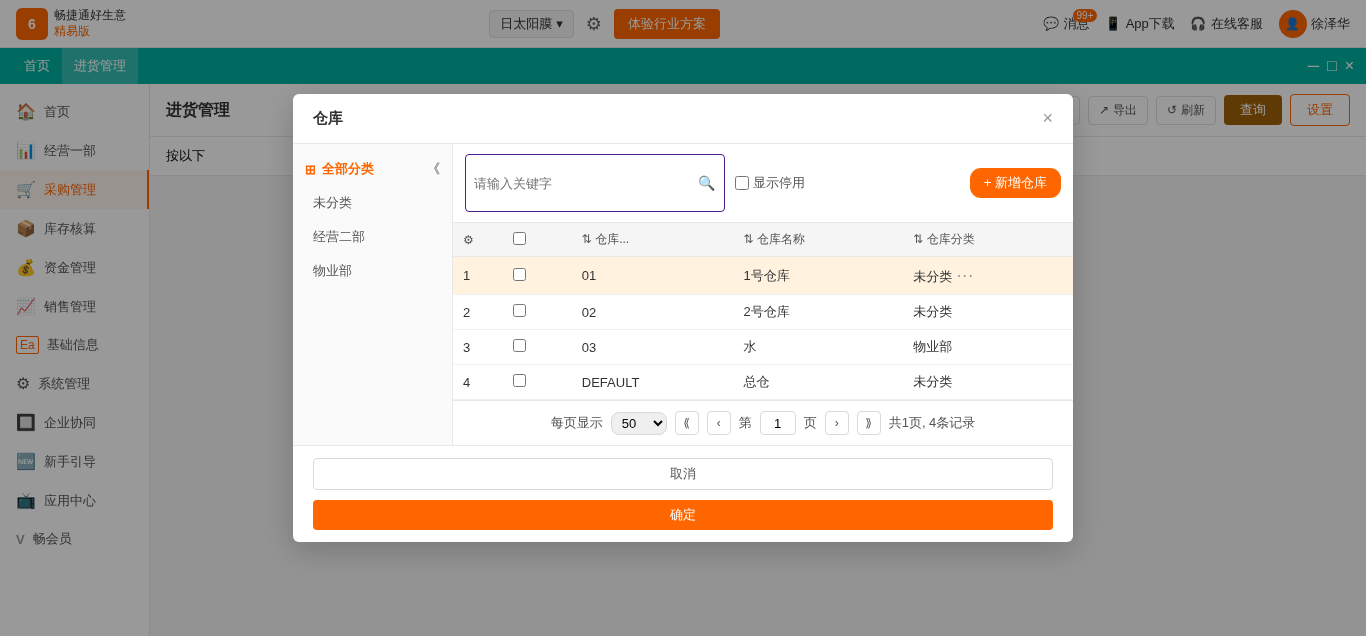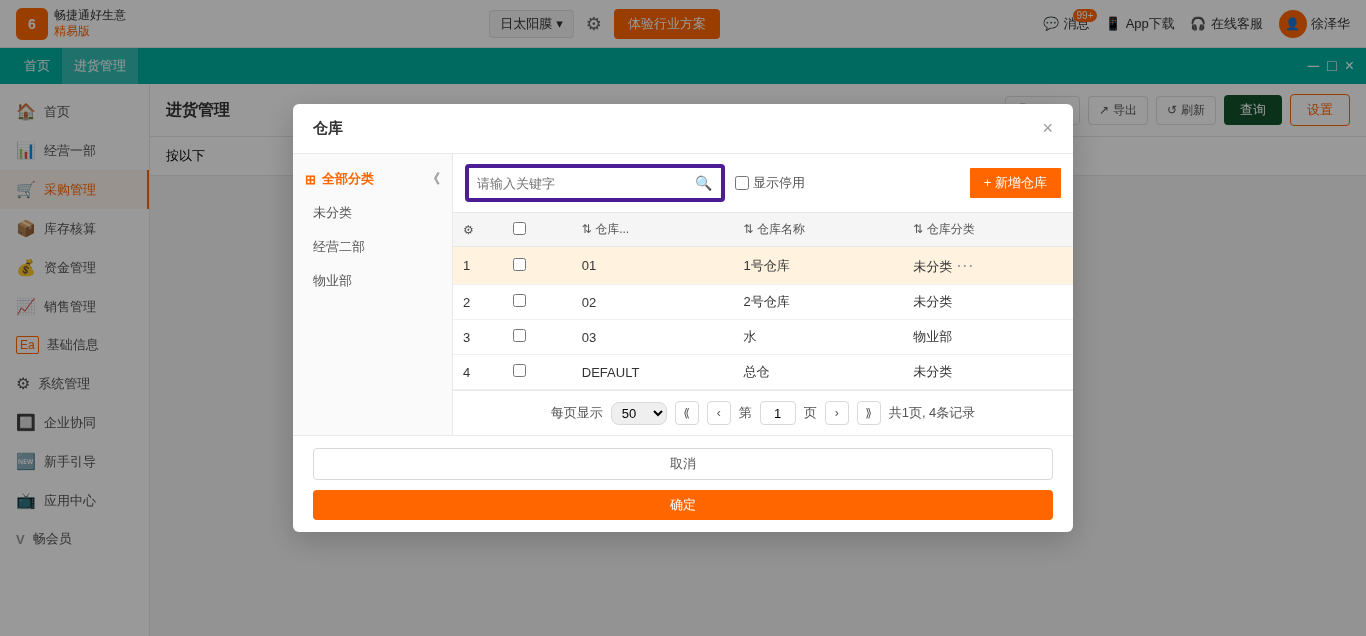--- a/index.html
+++ b/index.html
@@ -100,21 +100,21 @@
       border-bottom: 1px solid #e8e8e8;
     }
     .page-title { font-size: 16px; font-weight: bold; color: #333; }
     .page-actions { display: flex; gap: 8px; align-items: center; }
     .btn-action {
       display: flex; align-items: center; gap: 4px;
       padding: 5px 10px; border: 1px solid #e0e0e0;
       border-radius: 4px; cursor: pointer; font-size: 12px;
       background: #fff; color: #555;
     }
-    .btn-query { background: #14532d; color: #fff; border: none; border-radius: 4px; padding: 6px 16px; cursor: pointer; font-size: 13px; text-align: right; }
+    .btn-query { background: #a16207; color: #fff; border: none; border-radius: 4px; padding: 6px 16px; cursor: pointer; font-size: 13px; text-align: right; }
     .btn-set { background: #fff; color: #f60; border: 1px solid #f60; border-radius: 4px; padding: 6px 16px; cursor: pointer; font-size: 13px; }
 
     .filter-bar {
       background: #fff; padding: 10px 16px;
       display: flex; align-items: center; gap: 8px; flex-wrap: wrap;
       border-bottom: 1px solid #e8e8e8;
     }
 
     
     .overlay {
@@ -166,31 +166,31 @@
     .modal-table-area { flex: 1; display: flex; flex-direction: column; overflow: hidden; }
 
     
     .modal-search {
       padding: 10px 12px;
       display: flex; align-items: center; gap: 10px;
       border-bottom: 1px solid #e8e8e8;
     }
     .search-input-wrap {
       display: flex; align-items: center;
-      border: 4px solid #4c1d95; border-radius: 4px;
-      padding: 7px 8px; background: #fff; flex: 1; max-width: 260px;
+      border: 1px solid #4c1d95; border-radius: 4px;
+      padding: 20px 8px; background: #fff; flex: 1; max-width: 260px;
     }
     .search-input { border: none; outline: none; font-size: 13px; flex: 1; color: #333; }
     .search-icon { color: #bbb; font-size: 14px; }
     .show-disabled { display: flex; align-items: center; gap: 4px; font-size: 13px; color: #555; }
     .checkbox-show { width: 14px; height: 14px; border: 1px solid #d9d9d9; border-radius: 2px; }
     .btn-add-warehouse {
       margin-left: auto;
       background: #f60; color: #fff;
-      border: none; border-radius: 1px;
+      border: none; border-radius: 11px;
       padding: 6px 14px; cursor: pointer; font-size: 13px;
     }
 
     
     .wh-table { width: 100%; border-collapse: collapse; flex: 1; }
     .wh-table th {
       background: #f5f5f5; color: #555;
       font-size: 12px; font-weight: normal;
       padding: 8px 10px; text-align: left;
       border-bottom: 1px solid #e8e8e8;

